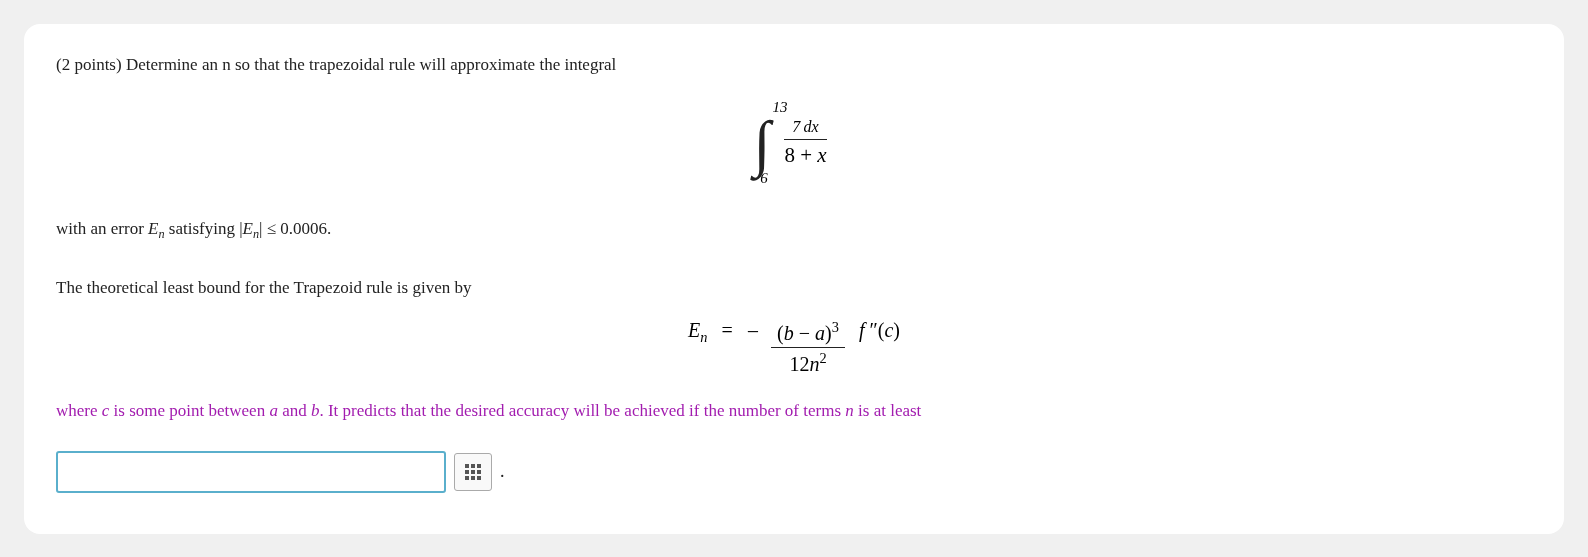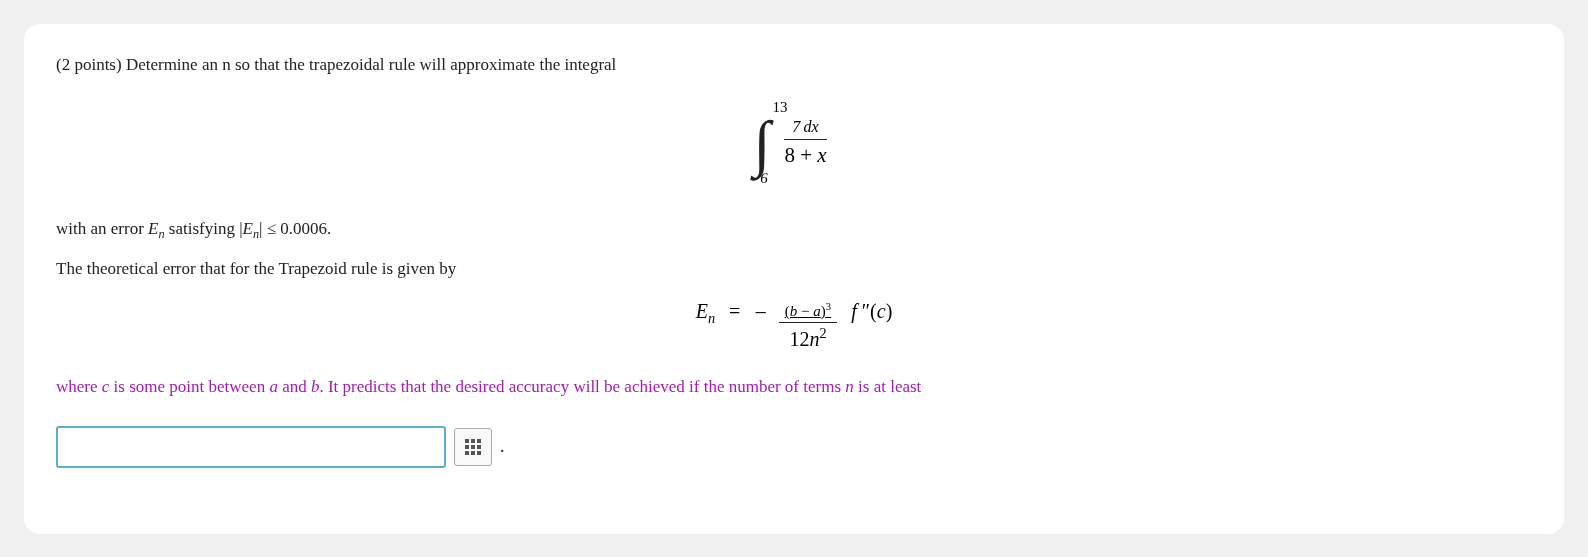--- a/index.html
+++ b/index.html
@@ -37,21 +37,21 @@
     }
 
     .integral-wrapper {
       display: inline-flex;
       align-items: center;
     }
 
     .error-line {
       font-size: 17px;
       color: #222;
-      margin-bottom: 10px;
+      margin-bottom: 29px;
       line-height: 1.6;
     }
 
     .theoretical-line {
       font-size: 17px;
       color: #222;
       margin-bottom: 18px;
       line-height: 1.6;
     }
 
@@ -71,22 +71,21 @@
     .formula-frac {
       display: inline-flex;
       flex-direction: column;
       align-items: center;
       vertical-align: middle;
     }
 
     .formula-frac .num {
       border-bottom: 1.5px solid #222;
       padding: 0 6px 2px 6px;
-      font-size: 15px;
-      text-decoration: underline;
+      font-size: 20px;
     }
 
     .formula-frac .den {
       padding: 2px 6px 0 6px;
       font-size: 20px;
     }
 
     .where-line {
       font-size: 17px;
       color: #a21caf;
@@ -139,42 +138,42 @@
 <div class="card">
 
   <div class="question-header">
     <span>(2 points) Determine an n so that the trapezoidal rule will approximate the integral</span>
   </div>
 
   <div class="integral-container">
     <div class="integral-wrapper">
 
       <div style="display:inline-flex; flex-direction:column; align-items:center; margin-right:0px; position:relative; top:0;">
-        <span style="font-size:15px; position:relative; left:18px; top:4px;">13</span>
+        <span style="font-size:15px; font-style:italic; position:relative; left:18px; top:4px;">13</span>
         <span style="font-size:62px; line-height:1; font-family:'Times New Roman',serif; color:#222;">∫</span>
         <span style="font-size:15px; font-style:italic; position:relative; left:2px; bottom:4px;">6</span>
       </div>
 
       <div style="display:inline-flex; flex-direction:column; align-items:center; margin-left:6px;">
         <div style="border-bottom:1.5px solid #222; padding:0 8px 3px 8px; font-size:16px;">
           <span style="font-style:italic;">7</span> <span style="font-style:italic;">d</span><span style="font-style:italic;">x</span>
         </div>
         <div style="padding:3px 8px 0 8px; font-size:21px;">
           8 + <span style="font-style:italic;">x</span>
         </div>
       </div>
     </div>
   </div>
 
   <div class="error-line">
     with an error <span style="font-style:italic;">E</span><sub style="font-style:italic;">n</sub> satisfying |<span style="font-style:italic;">E</span><sub style="font-style:italic;">n</sub>| ≤ 0.0006.
   </div>
 
   <div class="theoretical-line">
-    <span>The theoretical error that for the Trapezoid rule is given by</span>
+    <span>The theoretical least bound for the Trapezoid rule is given by</span>
   </div>
 
   <div class="formula-container">
     <div class="formula-expr">
       <span style="font-size:20px;"><span style="font-style:italic;">E</span><sub style="font-style:italic;">n</sub></span>
       <span style="font-size:20px; margin: 0 6px;">=</span>
       <span style="font-size:22px; margin-right:4px;">−</span>
       <div class="formula-frac">
         <div class="num">(<span style="font-style:italic;">b</span> − <span style="font-style:italic;">a</span>)<sup>3</sup></div>
         <div class="den">12<span style="font-style:italic;">n</span><sup>2</sup></div>

